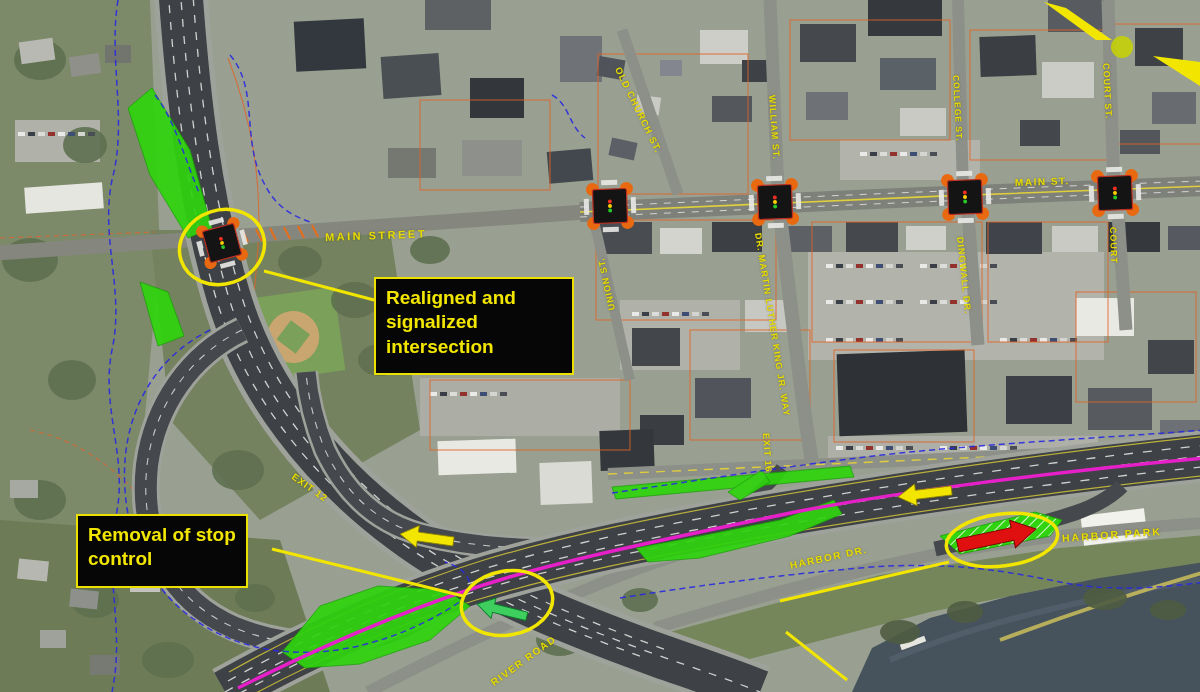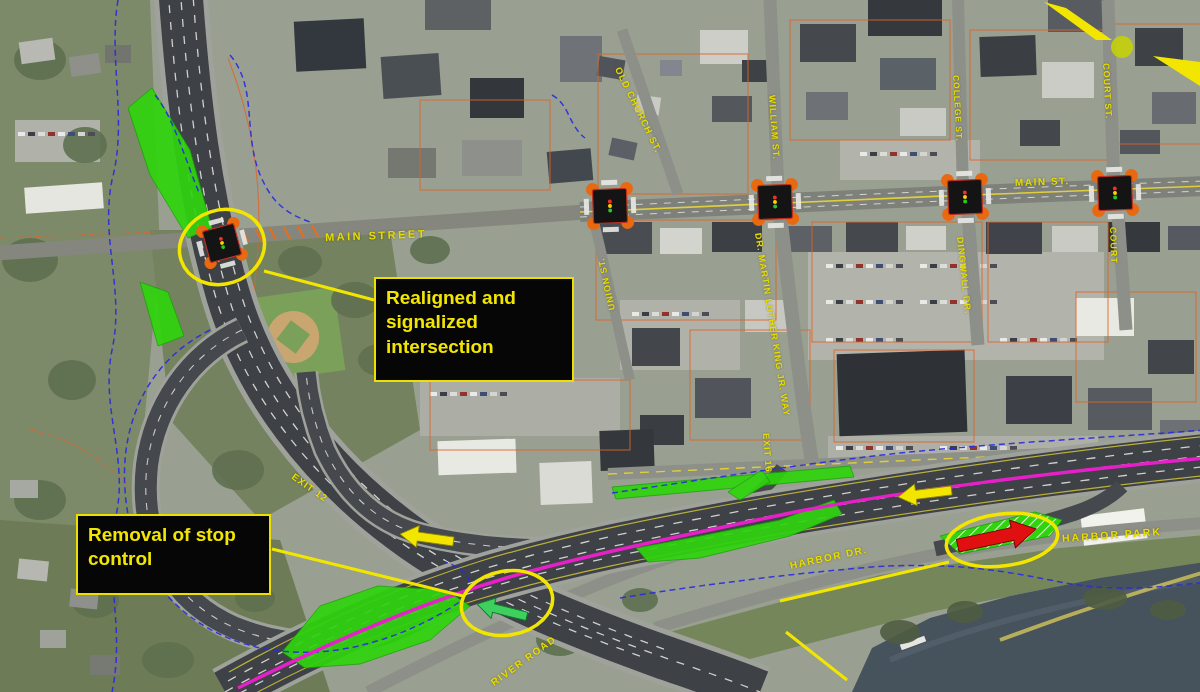--- a/index.html
+++ b/index.html
@@ -9,21 +9,21 @@
   }
   .stage svg{position:absolute;left:0;top:0;}
   .slabel{
     position:absolute;color:#e9dd00;font-weight:bold;font-size:9px;
     letter-spacing:1px;white-space:nowrap;transform-origin:0 50%;
     text-shadow:0 0 2px rgba(45,45,0,.55);
   }
   .callout{
     position:absolute;background:#060606;border:2px solid #ece000;
     color:#f2e600;font-weight:bold;font-size:19px;line-height:1.28;
-    padding:7px 10px 21px 10px;box-sizing:border-box;
+    padding:7px 10px 14px 10px;box-sizing:border-box;
   }
 </style>
 </head>
 <body>
 
 <div class="stage">
 
 <svg width="1200" height="692" viewBox="0 0 1200 692">
   <defs>
     <pattern id="hatchG" width="7" height="7" patternTransform="rotate(45)" patternUnits="userSpaceOnUse">
@@ -336,15 +336,15 @@
   <div class="slabel" style="left:612px;top:305px;transform:rotate(-102deg);">UNION ST.</div>
   <div class="slabel" style="left:758px;top:228px;transform:rotate(81deg);">DR. MARTIN LUTHER KING JR. WAY</div>
   <div class="slabel" style="left:960px;top:232px;transform:rotate(84deg);">DINGWALL DR.</div>
   <div class="slabel" style="left:293px;top:470px;font-size:9.5px;transform:rotate(35deg);">EXIT 12</div>
   <div class="slabel" style="left:766px;top:428px;transform:rotate(86deg);">EXIT 16</div>
   <div class="slabel" style="left:790px;top:560px;font-size:10px;letter-spacing:1.5px;transform:rotate(-12deg);">HARBOR DR.</div>
   <div class="slabel" style="left:1062px;top:532px;font-size:10.5px;letter-spacing:2px;transform:rotate(-4deg);">HARBOR PARK</div>
   <div class="slabel" style="left:492px;top:678px;font-size:10px;letter-spacing:1.5px;transform:rotate(-36deg);">RIVER ROAD</div>
 
   <div class="callout" style="left:374px;top:277px;width:200px;">Realigned and signalized intersection</div>
-  <div class="callout" style="left:76px;top:514px;width:195px;">Removal of stop control</div>
+  <div class="callout" style="left:76px;top:514px;width:172px;">Removal of stop control</div>
 
 </div>
 
 </body></html>

